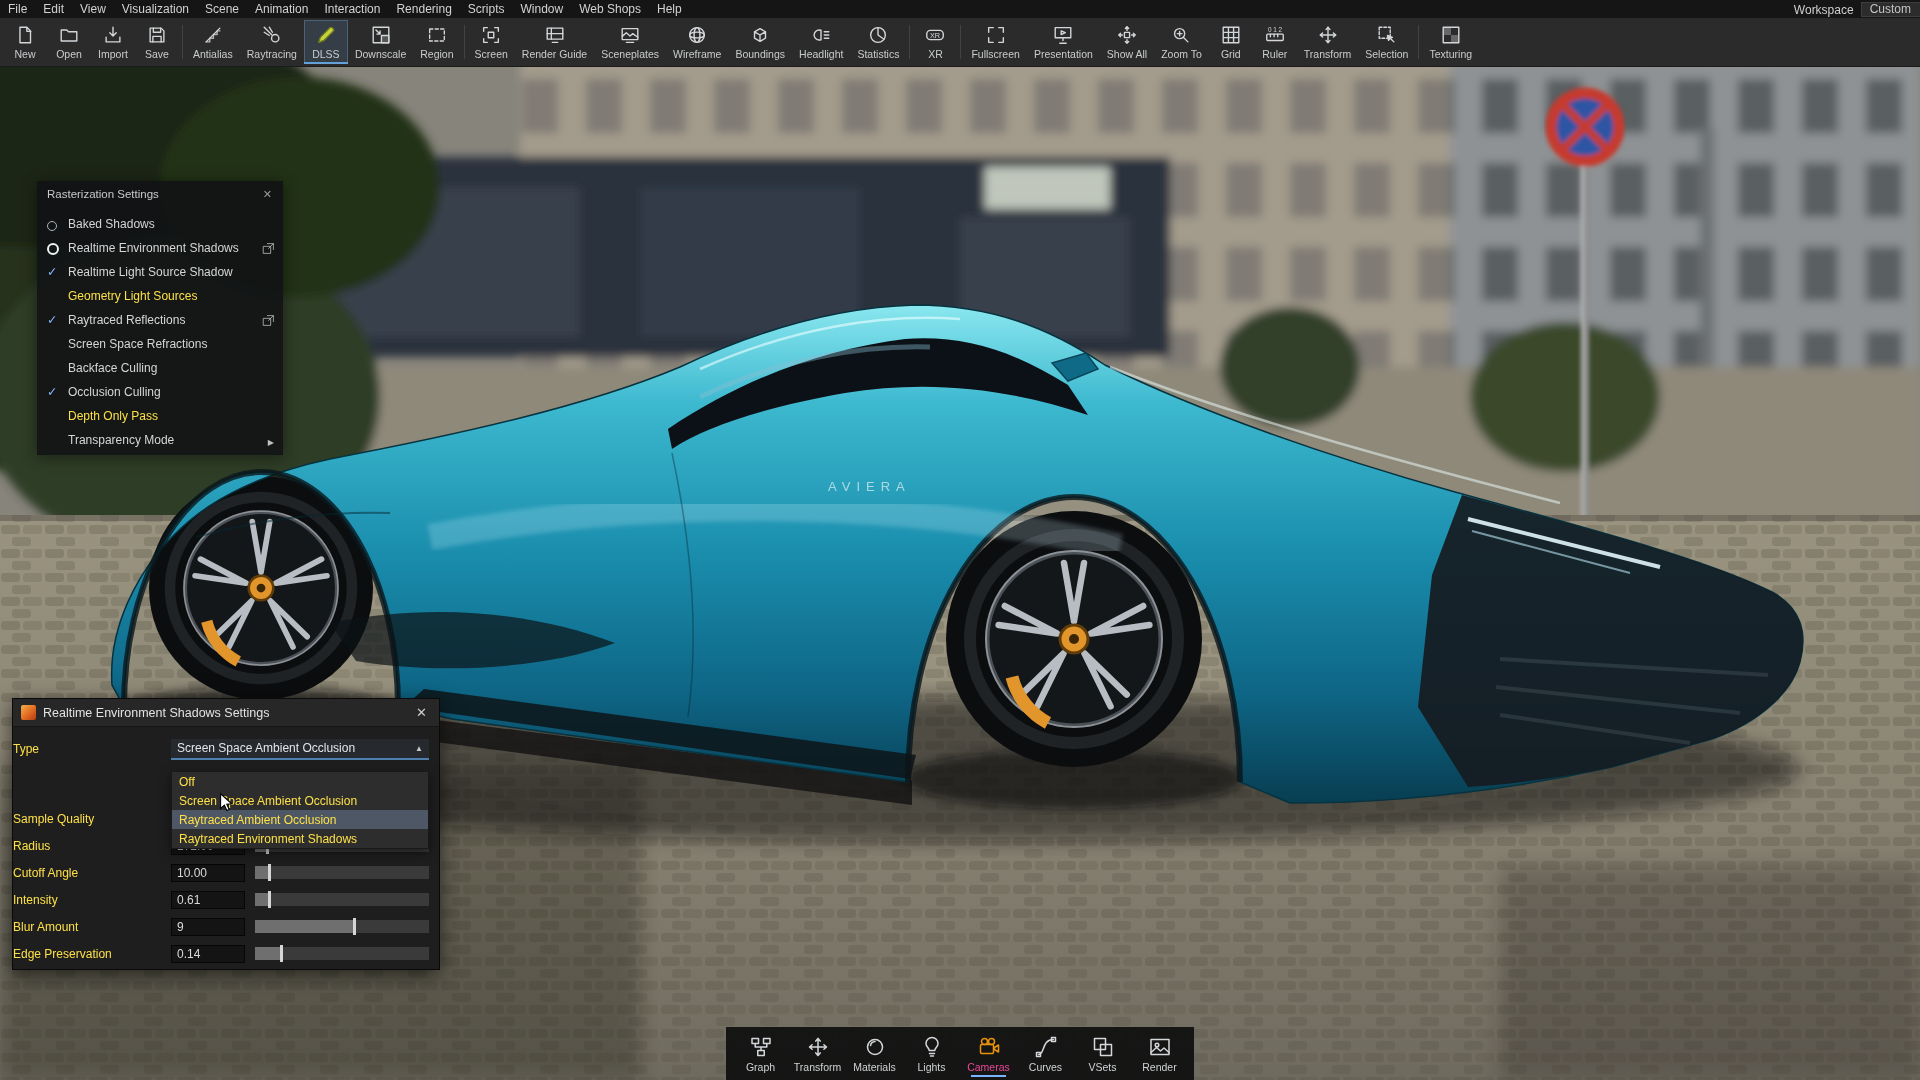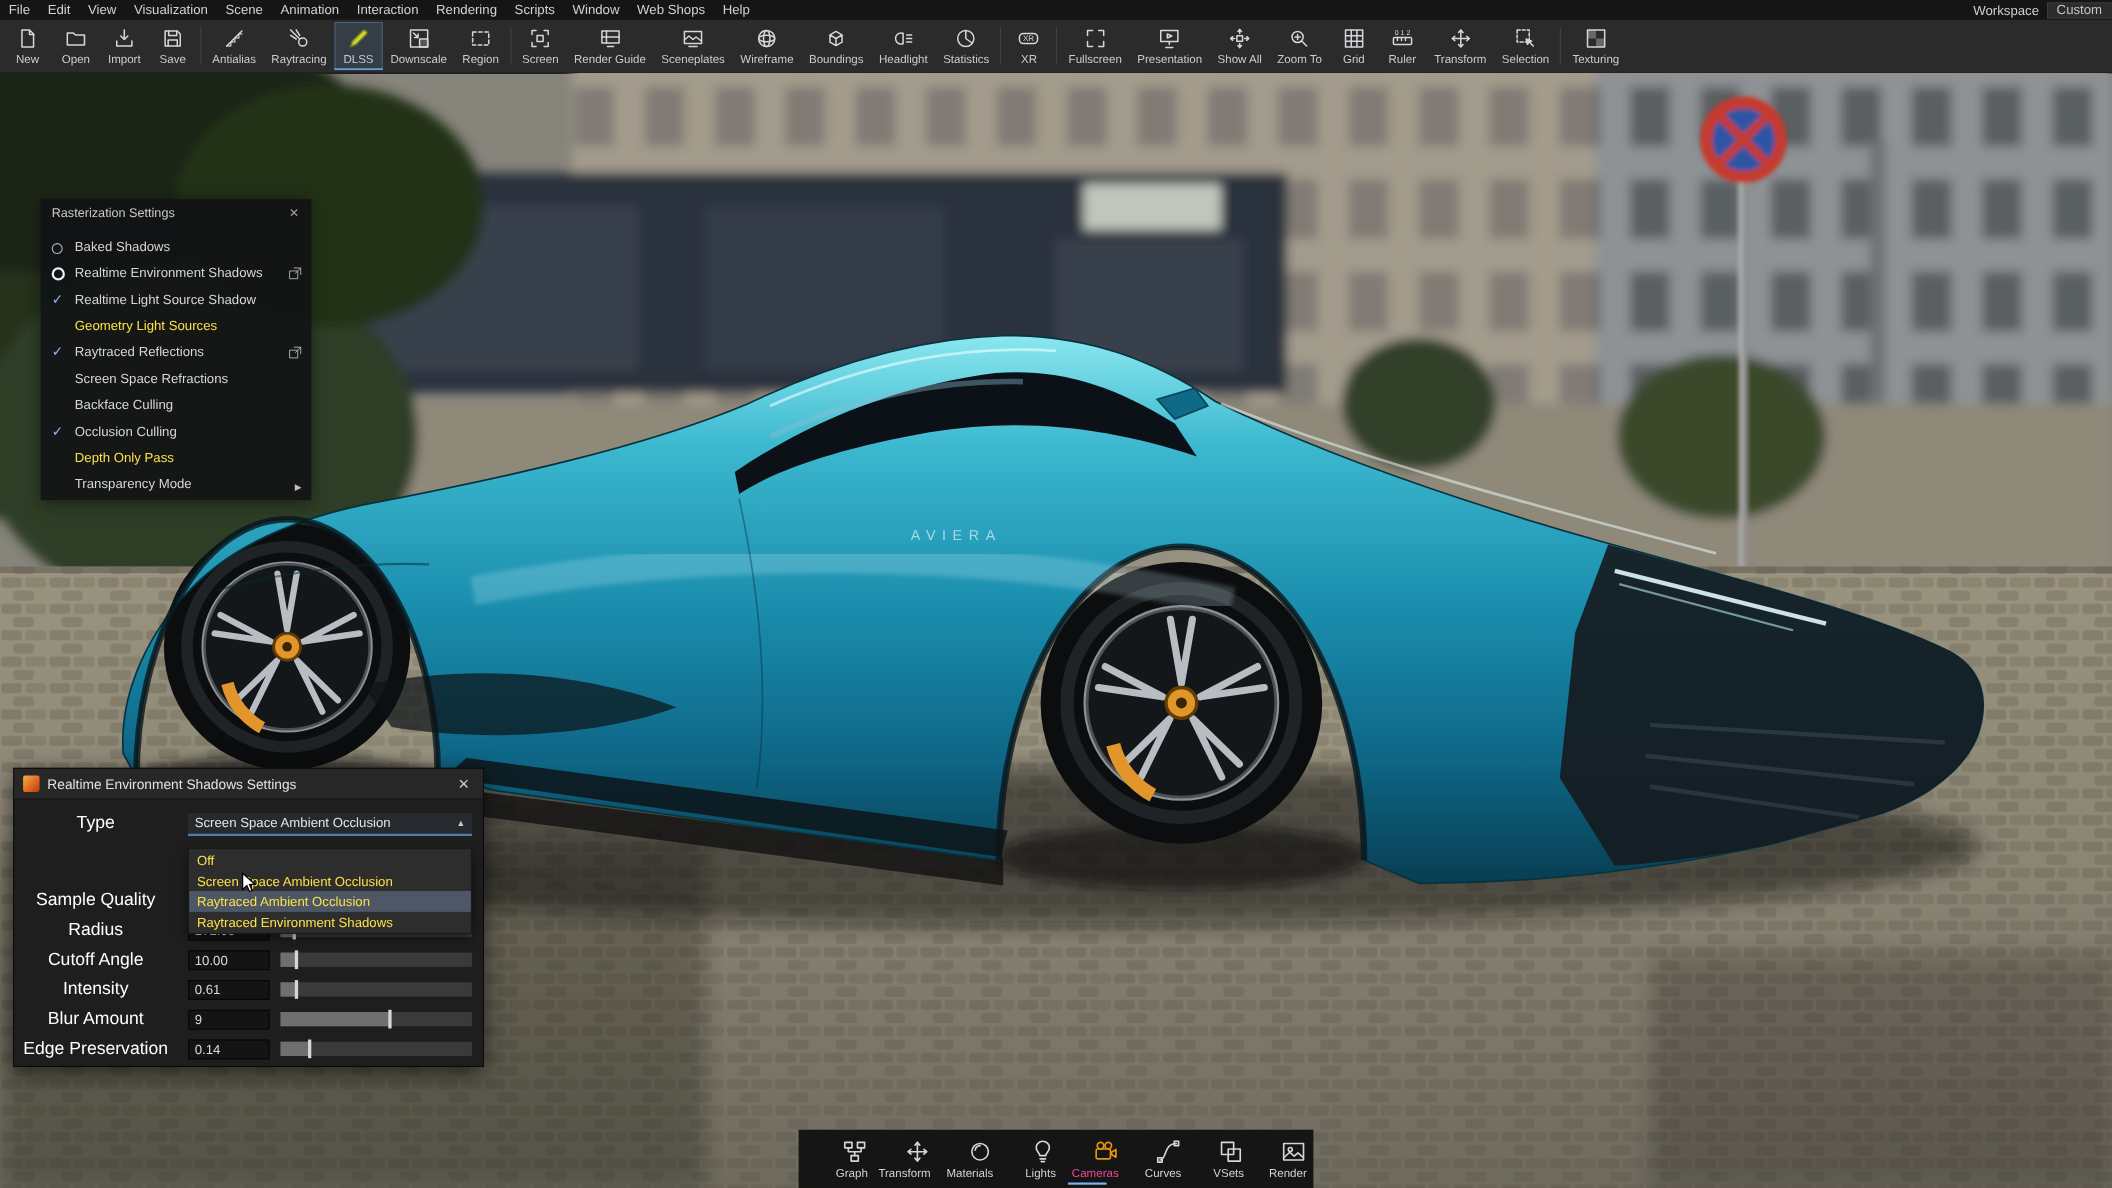--- a/index.html
+++ b/index.html
@@ -52,40 +52,40 @@
   
   .sdialog{position:absolute;left:12px;top:698px;width:428px;height:272px;background:#1e1e1e;
     border:1px solid #0a0a0a;z-index:42;box-shadow:0 5px 20px rgba(0,0,0,.6);color:#d6d6d6}
   .sd-title{height:28px;background:#272727;display:flex;align-items:center;gap:7px;
     padding:0 8px;font-size:12.5px;color:#e2e2e2;border-bottom:1px solid #151515}
   .sd-appicon{width:15px;height:15px;border-radius:2px;flex:none;
     background:linear-gradient(135deg,#f5b04a 0%,#e06a22 55%,#b23c12 100%)}
   .sd-close{margin-left:auto;font-size:13px;color:#cdcdcd;padding:0 4px}
   .sd-body{position:relative;height:calc(100% - 28px)}
   .sd-row{display:flex;align-items:center;height:27px;padding-right:10px}
-  .sd-label{width:148px;text-align:center;margin-right:10px;font-size:16px;color:#ffffff;flex:none;white-space:nowrap}
+  .sd-label{width:148px;text-align:left;margin-right:10px;font-size:12px;color:#fde047;flex:none;white-space:nowrap}
   .sd-type-row{margin-top:10px;height:24px}
   .sd-combo{flex:1;height:21px;background:#262a2e;border-bottom:2px solid #4f7fae;
     display:flex;align-items:center;padding:0 6px;font-size:12px;color:#e3e6e8}
   .sd-combo-arrow{margin-left:auto;font-size:8px;color:#c9c9c9}
   .sd-params{margin-top:44px}
   .sd-input{width:74px;height:18px;background:#141414;border:1px solid #060606;font-size:12px;
     color:#dadada;display:flex;align-items:center;padding:0 5px;flex:none}
   .sd-slider{flex:1;height:13px;background:#3a3a3a;margin-left:10px;position:relative}
   .sd-fill{position:absolute;left:0;top:0;bottom:0;background:#6f6f6f}
   .sd-handle{position:absolute;top:-2px;width:3px;height:17px;background:#d6d6d6}
   .sd-dd{position:absolute;left:158px;right:10px;top:34px;background:#2d2d2d;
     border:1px solid #191919;z-index:5;box-shadow:0 4px 10px rgba(0,0,0,.5)}
   .dd-item{height:19px;display:flex;align-items:center;padding:0 7px;font-size:12px;color:#fde047}
   .dd-item.hl{background:#4d5766}
 
   
   .bbar{position:absolute;left:50%;transform:translateX(-50%);bottom:0;height:53px;
     background:rgba(17,17,17,.95);display:flex;align-items:stretch;z-index:35;padding:0 6px}
-  .bb-item{width:57px;display:flex;flex-direction:column;align-items:flex-end;justify-content:center;
+  .bb-item{width:57px;display:flex;flex-direction:column;align-items:center;justify-content:center;
     gap:2px;color:#cfd2d4;position:relative}
   .bb-item .icon svg{width:24px;height:24px}
   .bb-label{font-size:10.5px;white-space:nowrap}
   .bb-item.active{color:#ec4899}
   .bb-item.active .icon svg{color:#e8930c}
   .bb-item.active::after{content:"";position:absolute;left:11px;right:11px;bottom:3px;height:2px;background:#7ab3ff}
 
   .cursor{position:absolute;left:216px;top:792px;z-index:60;pointer-events:none}
 </style>
 </head>

